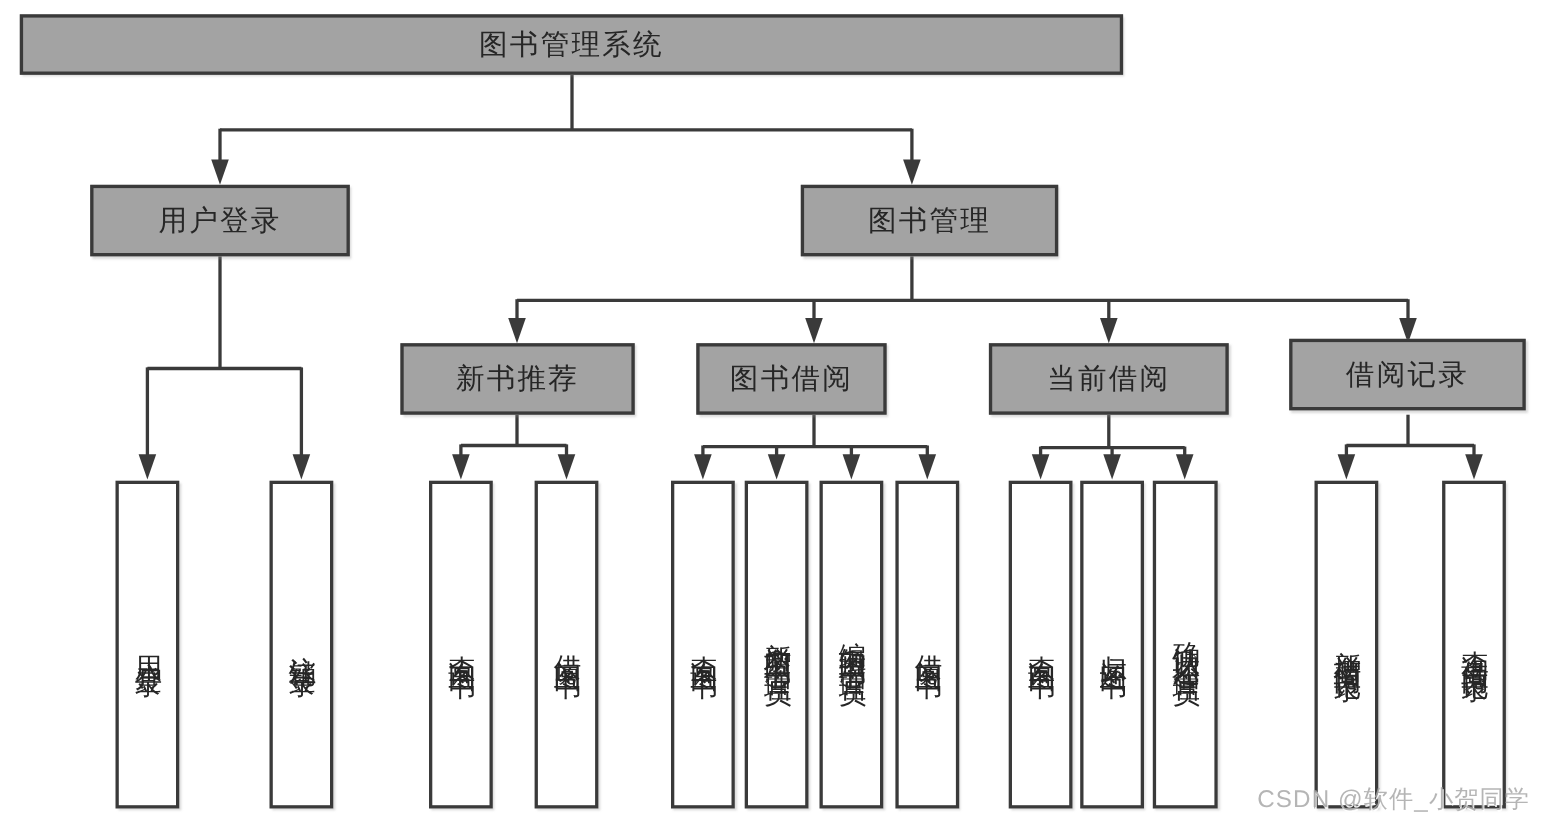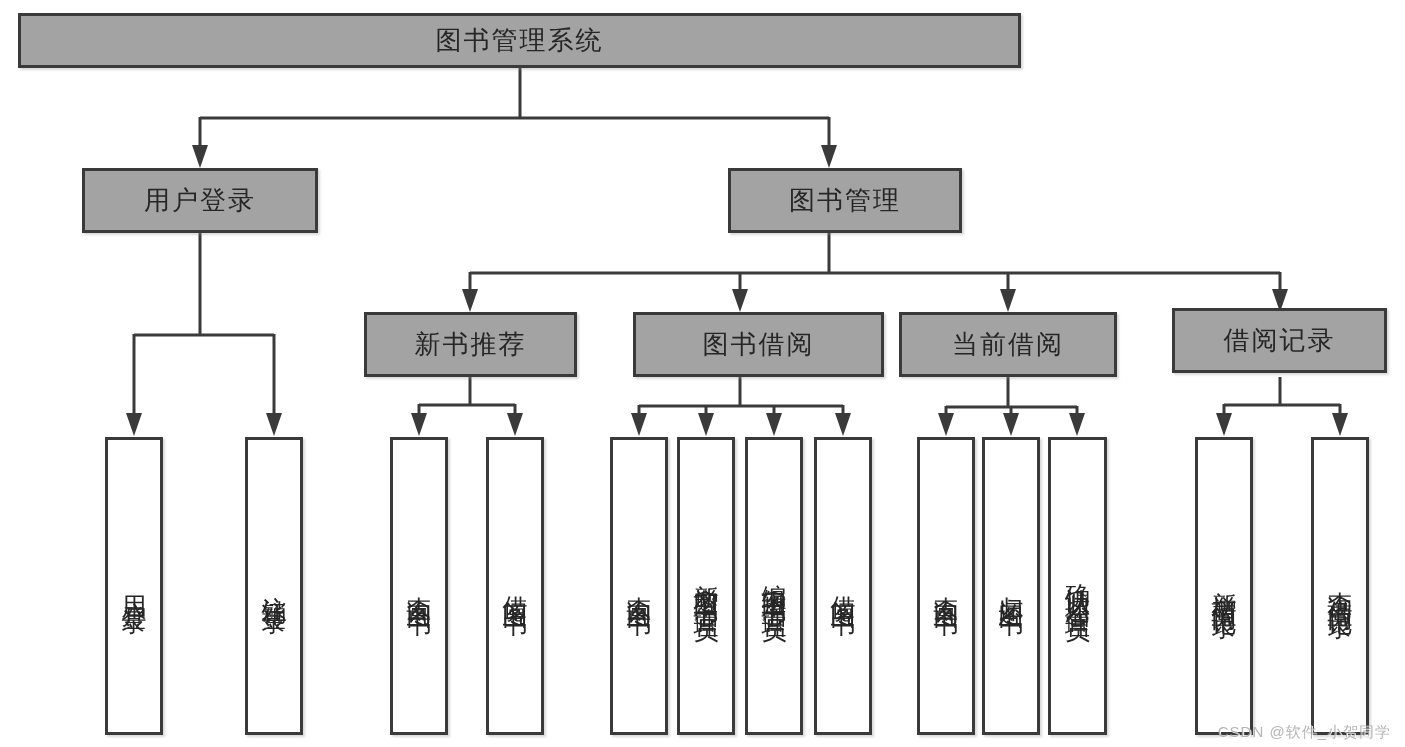--- a/index.html
+++ b/index.html
@@ -49,21 +49,21 @@
     font-size: 25px;
     line-height: 1;
     letter-spacing: 5px;
     color: #262626;
     white-space: nowrap;
   }
   .watermark {
     position: absolute;
     right: 14px;
     bottom: 5px;
-    font-size: 15px;
+    font-size: 22px;
     color: rgba(168,168,168,0.85);
     text-shadow: 1px 1px 0 rgba(255,255,255,0.9);
     letter-spacing: 1px;
   }
 </style>
 </head>
 <body>
 
 <div class="canvas">
 
@@ -144,21 +144,21 @@
   <div class="hbox" style="left:82px; top:168px; width:236px; height:65px;">
     <span>用户登录</span>
   </div>
   <div class="hbox" style="left:712px; top:168px; width:234px; height:65px;margin-left:16px;">
     <span>图书管理</span>
   </div>
 
   <div class="hbox" style="left:364px; top:312px; width:213px; height:65px;justify-content:center;">
     <span>新书推荐</span>
   </div>
-  <div class="hbox" style="left:633px; top:312px; width:251px; height:65px;">
+  <div class="hbox" style="left:633px; top:312px; width:173px; height:65px;">
     <span>图书借阅</span>
   </div>
   <div class="hbox" style="left:899px; top:312px; width:218px; height:65px;">
     <span>当前借阅</span>
   </div>
   <div class="hbox" style="left:1172px; top:308px; width:215px; height:65px;">
     <span>借阅记录</span>
   </div>
 
   <div class="vbox" style="left:105px;">

